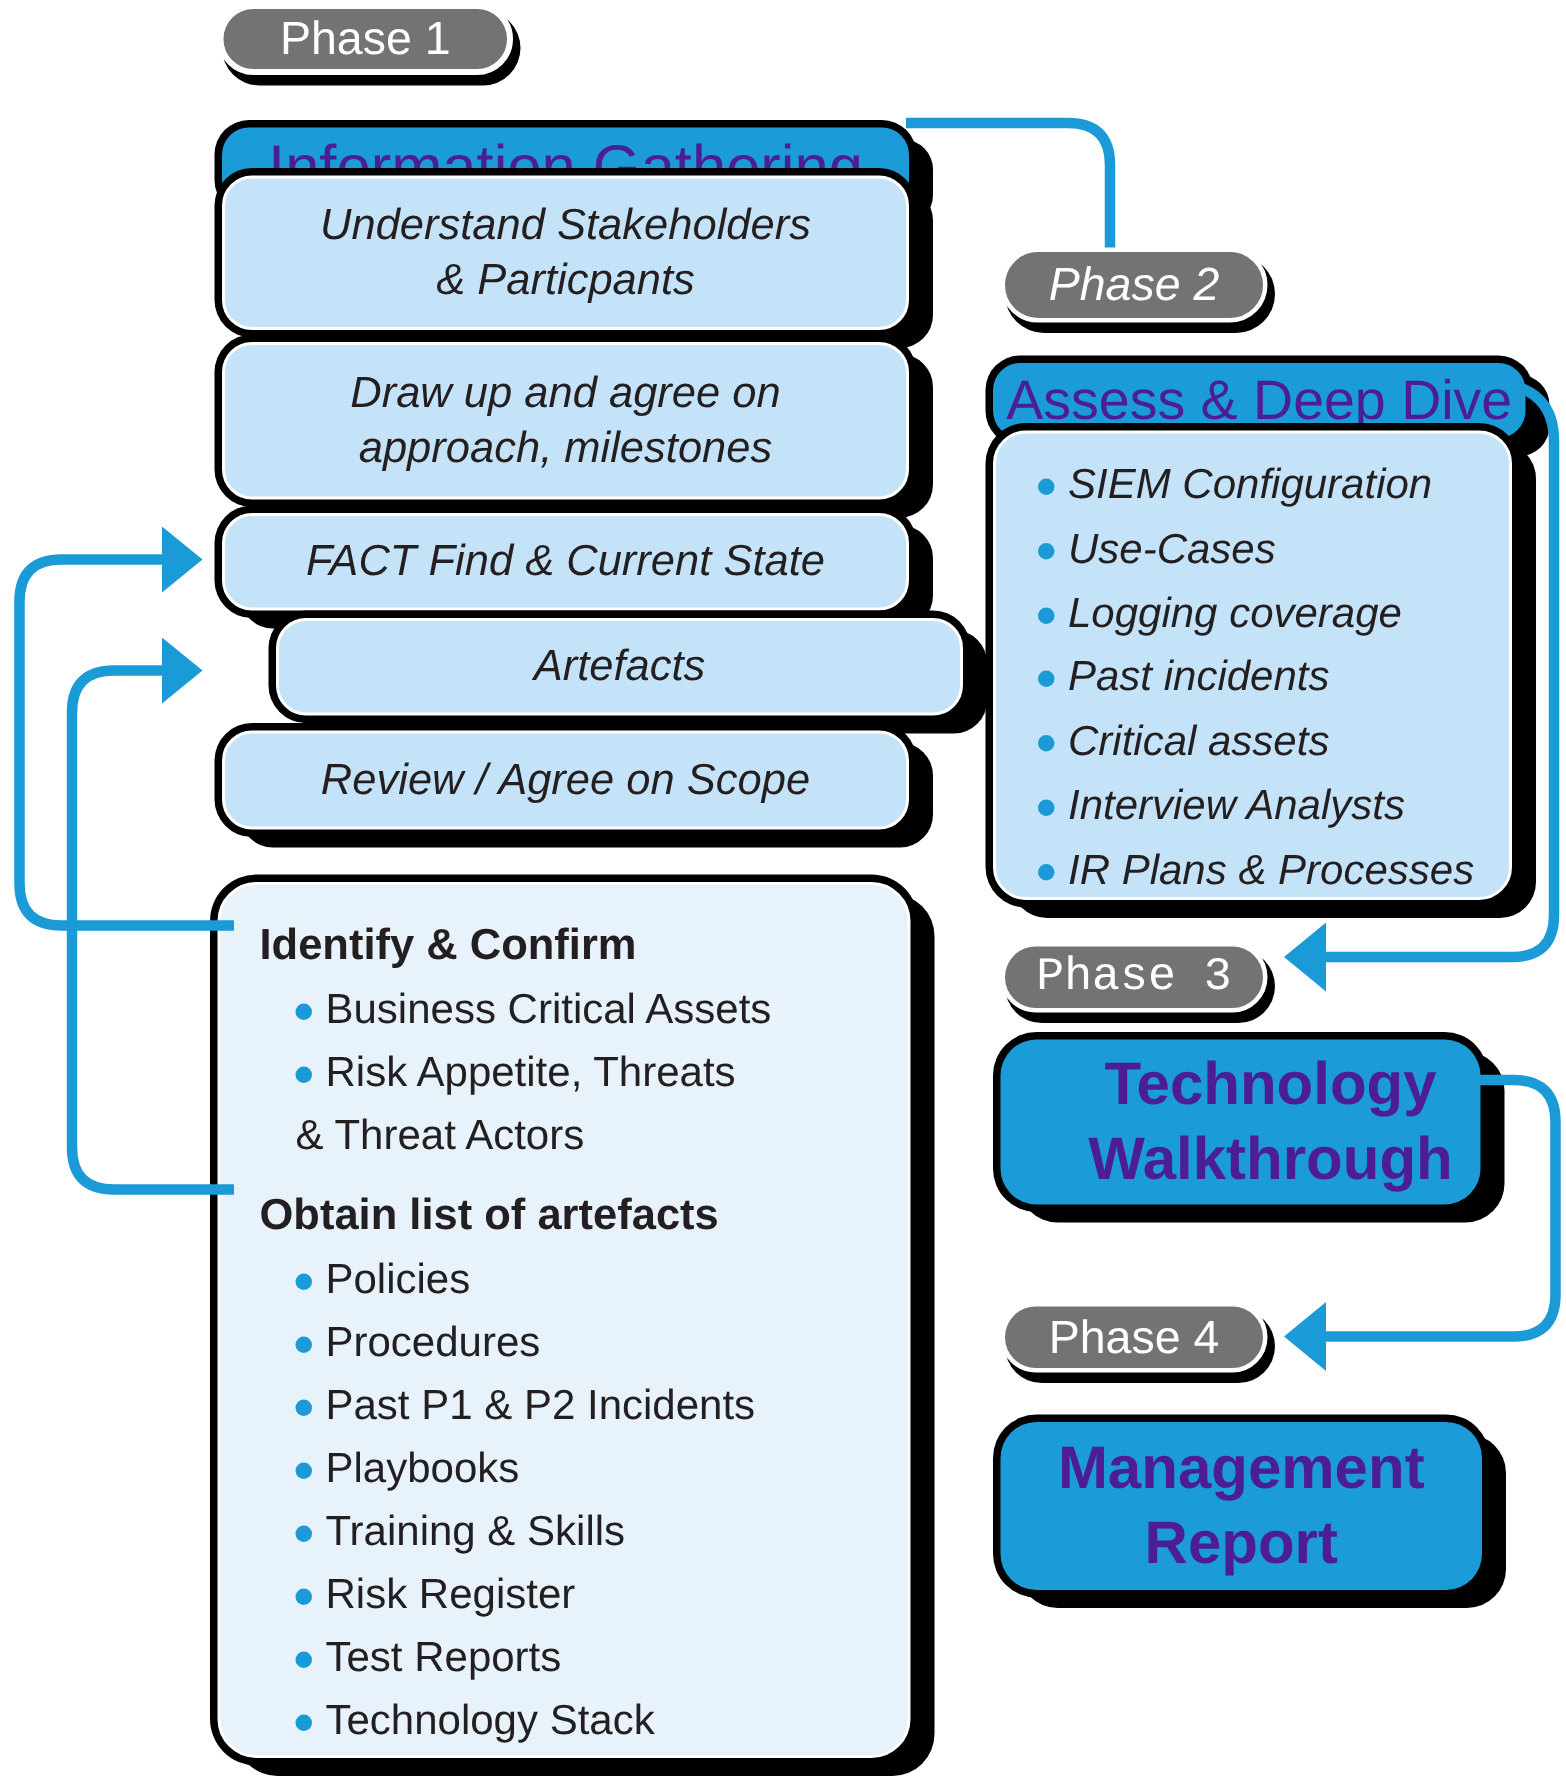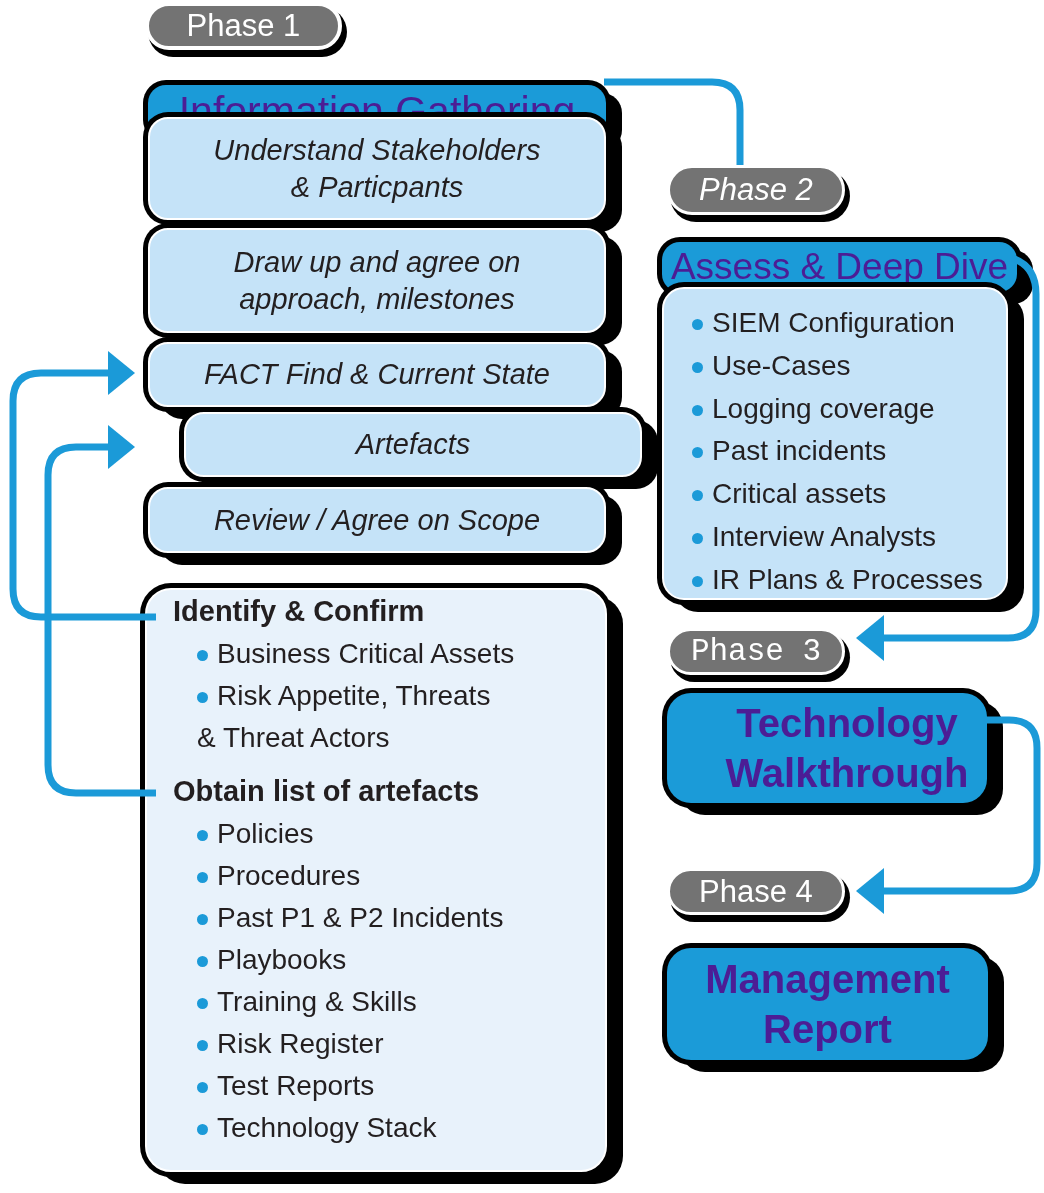--- a/index.html
+++ b/index.html
@@ -33,21 +33,21 @@
     background:#c5e3f8; border:2px solid #ffffff; border-radius:20px;
     font-size:29px; line-height:37px; text-align:center; z-index:1;
     box-shadow:0 0 0 5px #000000, 14px 10px 0 2px #000000;
     font-style:italic;
   }
 
   
   .detail {
     position:absolute; background:#e8f2fb; border:2px solid #ffffff; border-radius:26px;
     z-index:1; box-shadow:0 0 0 5px #000000, 14px 10px 0 2px #000000;
-    padding:1px 18px 0 26px;
+    padding:20px 18px 0 26px;
   }
   .detail h3 { font-size:29px; line-height:40px; font-weight:bold; color:#231f20; }
   .detail h3.second { margin-top:12px; }
   .detail ul { list-style:none; padding-left:24px; margin-top:2px; }
   .detail li { font-size:28px; line-height:42px; }
 
   
   .p2box {
     position:absolute; background:#c5e3f8; border:2px solid #ffffff; border-radius:22px;
     z-index:1; box-shadow:0 0 0 5px #000000, 14px 10px 0 2px #000000;
@@ -113,21 +113,21 @@
       <li><span class="dot"></span><span class="lbl">Risk Register</span></li>
       <li><span class="dot"></span><span class="lbl">Test Reports</span></li>
       <li><span class="dot"></span><span class="lbl">Technology Stack</span></li>
     </ul>
   </div>
 
   <div class="hdr" style="left:662px; top:214px; width:355px; height:50px; font-size:37px;">
     <span class="lbl">Assess &amp; Deep Dive</span>
   </div>
 
-  <div class="p2box" style="left:662px; top:287px; width:346px; height:313px;">
+  <div class="p2box" style="left:662px; top:287px; width:346px; height:313px;font-style:italic;">
     <ul>
       <li><span class="dot"></span><span class="lbl">SIEM Configuration</span></li>
       <li><span class="dot"></span><span class="lbl">Use-Cases</span></li>
       <li><span class="dot"></span><span class="lbl">Logging coverage</span></li>
       <li><span class="dot"></span><span class="lbl">Past incidents</span></li>
       <li><span class="dot"></span><span class="lbl">Critical assets</span></li>
       <li><span class="dot"></span><span class="lbl">Interview Analysts</span></li>
       <li><span class="dot"></span><span class="lbl">IR Plans &amp; Processes</span></li>
     </ul>
   </div>

